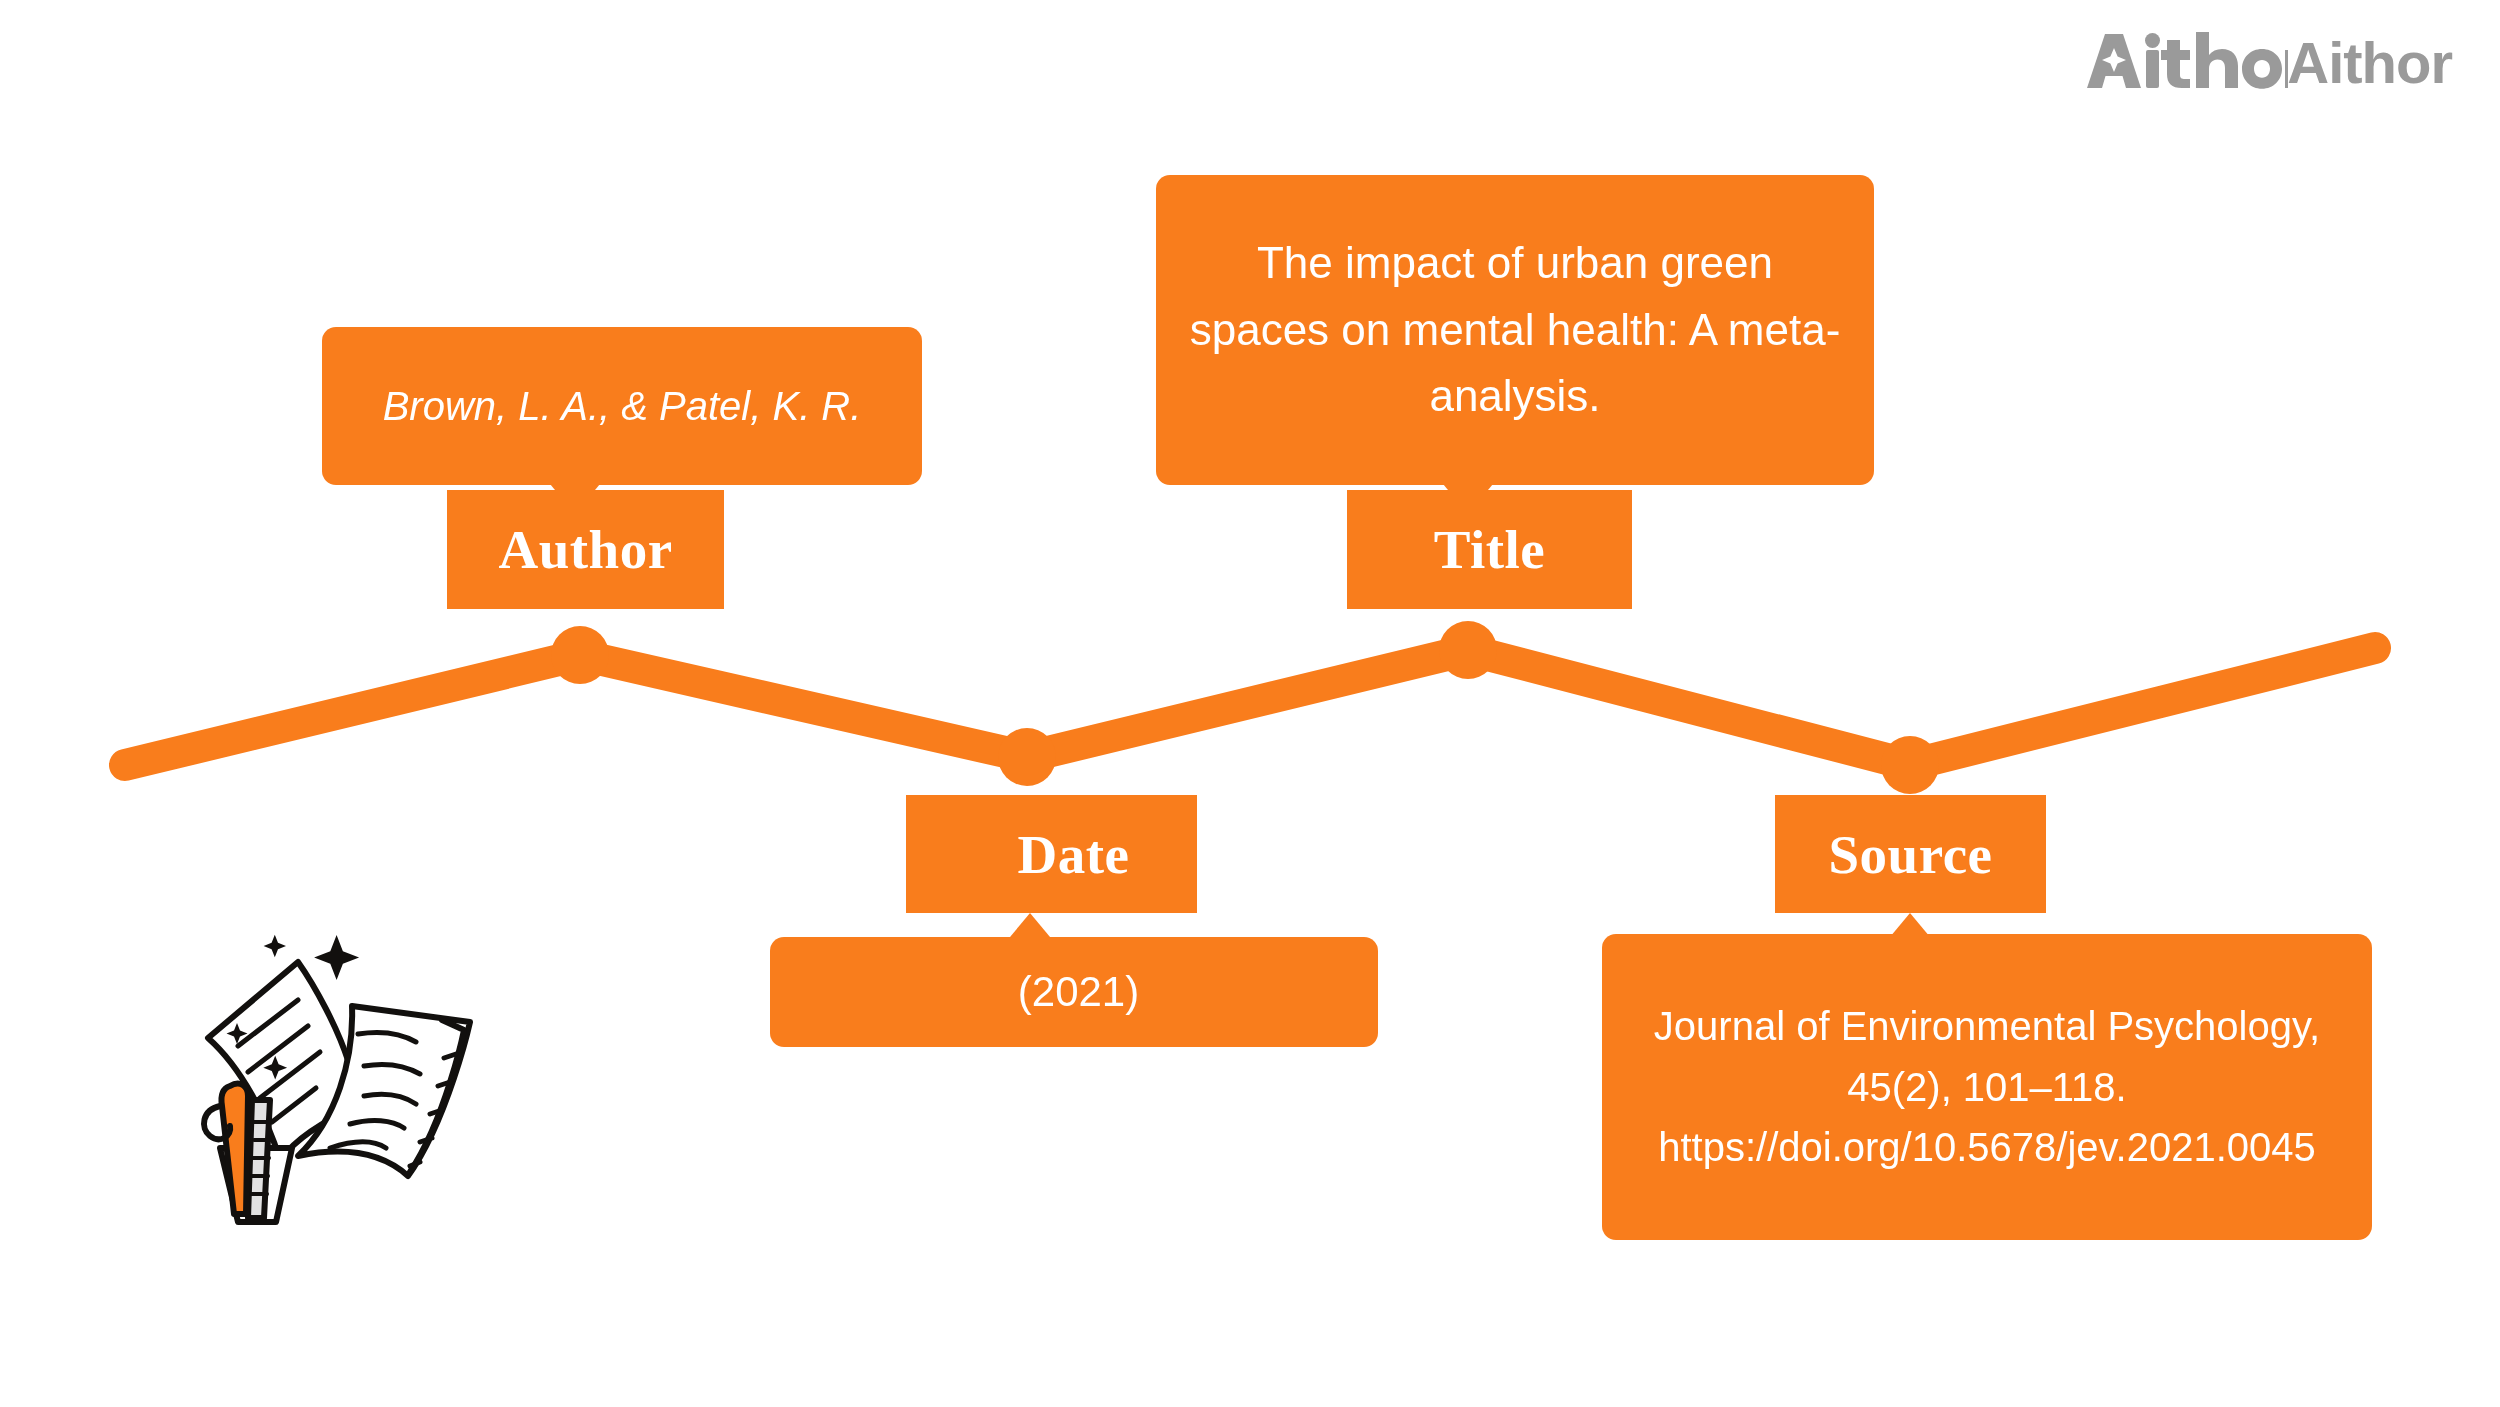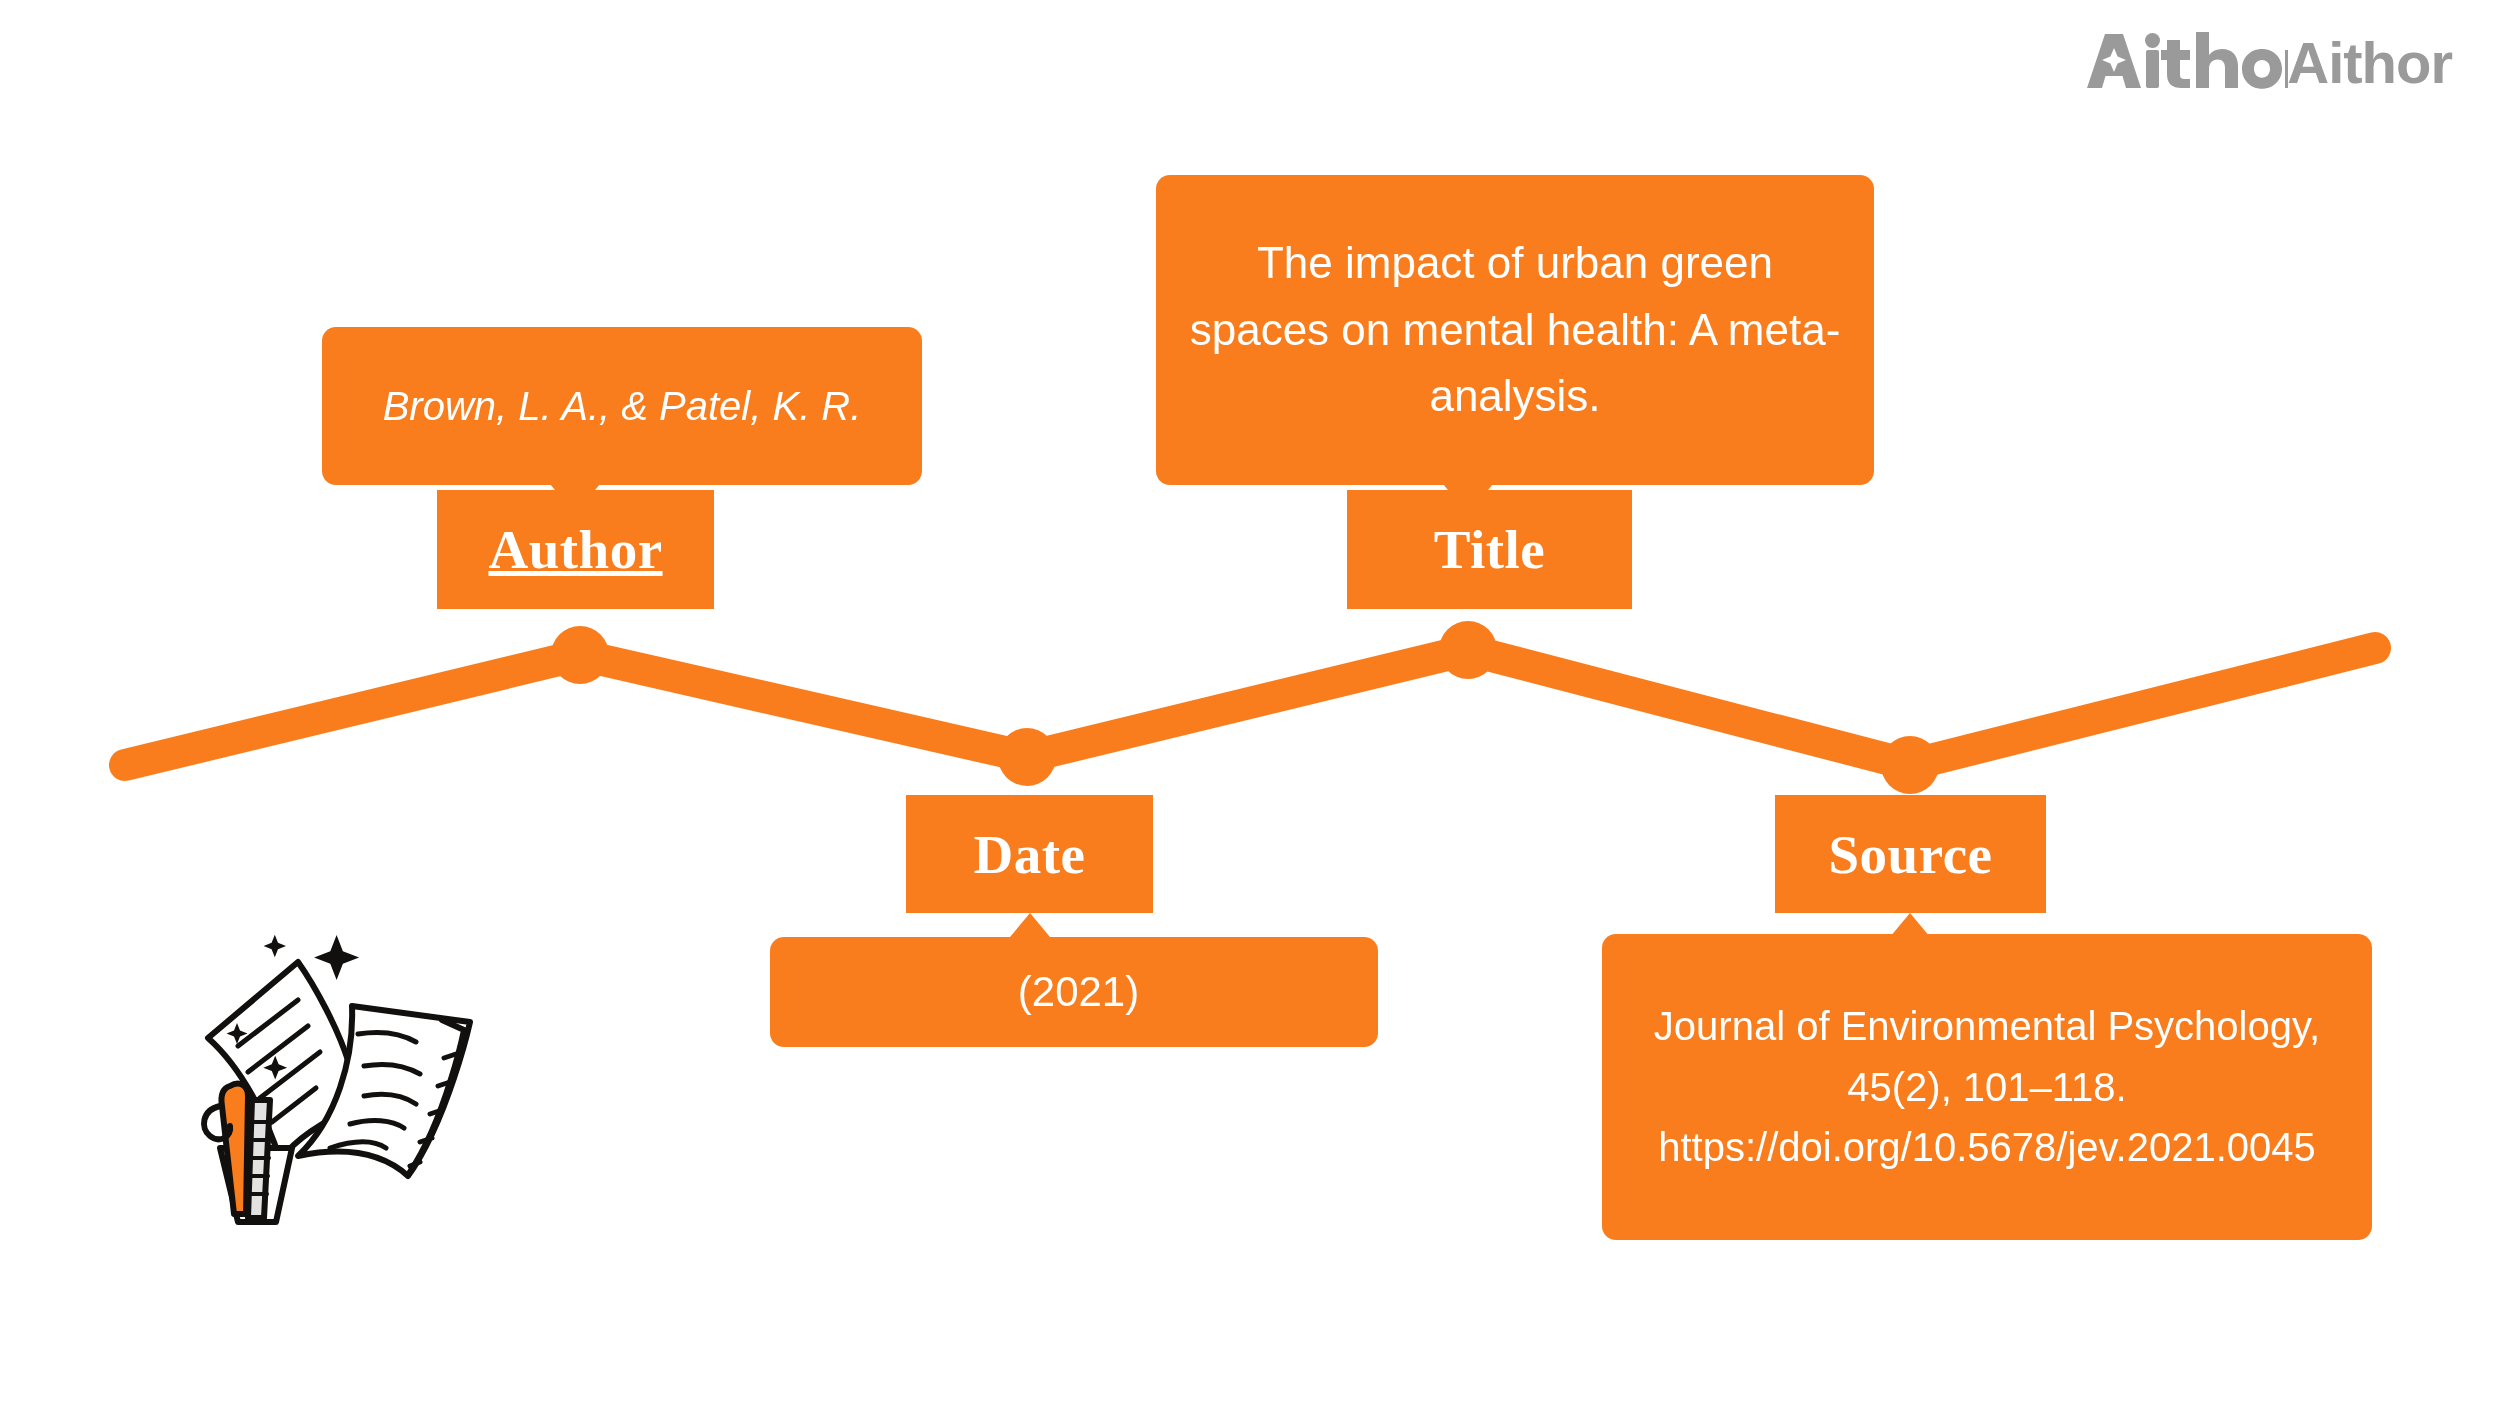--- a/index.html
+++ b/index.html
@@ -92,29 +92,29 @@
   .tail-up {
     border-left: 25px solid transparent;
     border-right: 25px solid transparent;
     border-bottom: 30px solid #F97D1C;
   }
 
   
   
   #author-content { left: 278px;  top: 327px;  width: 600px;  height: 158px; font-size: 40px; line-height: 1.45; font-style: italic; }
   #author-tail    { left: 550px;  top: 484px; }
-  #author-label   { left: 437px;  top: 490px;  width: 277px; height: 119px; text-decoration: underline; }
+  #author-label   { left: 447px;  top: 490px;  width: 277px; height: 119px; }
 
   
   #title-content  { left: 1112px; top: 175px;  width: 718px; height: 310px; font-size: 44px; line-height: 1.52; }
   #title-tail     { left: 1443px; top: 484px; }
   #title-label    { left: 1347px; top: 490px;  width: 285px; height: 119px; }
 
   
-  #date-label     { left: 906px;  top: 795px;  width: 247px; height: 118px; }
+  #date-label     { left: 906px;  top: 795px;  width: 247px; height: 118px; padding-left: 44px; }
   #date-ltail     { left: 1005px; top: 913px; }
   #date-content   { left: 726px;  top: 937px;  width: 608px; height: 110px; font-size: 42px; padding-left: 9px; }
 
   
   #source-label   { left: 1775px; top: 795px;  width: 271px; height: 118px; }
   #source-ltail   { left: 1885px; top: 913px; }
   #source-content { left: 1558px; top: 934px;  width: 770px; height: 306px; font-size: 40px; line-height: 1.52; }
 
   
   #doodle {

